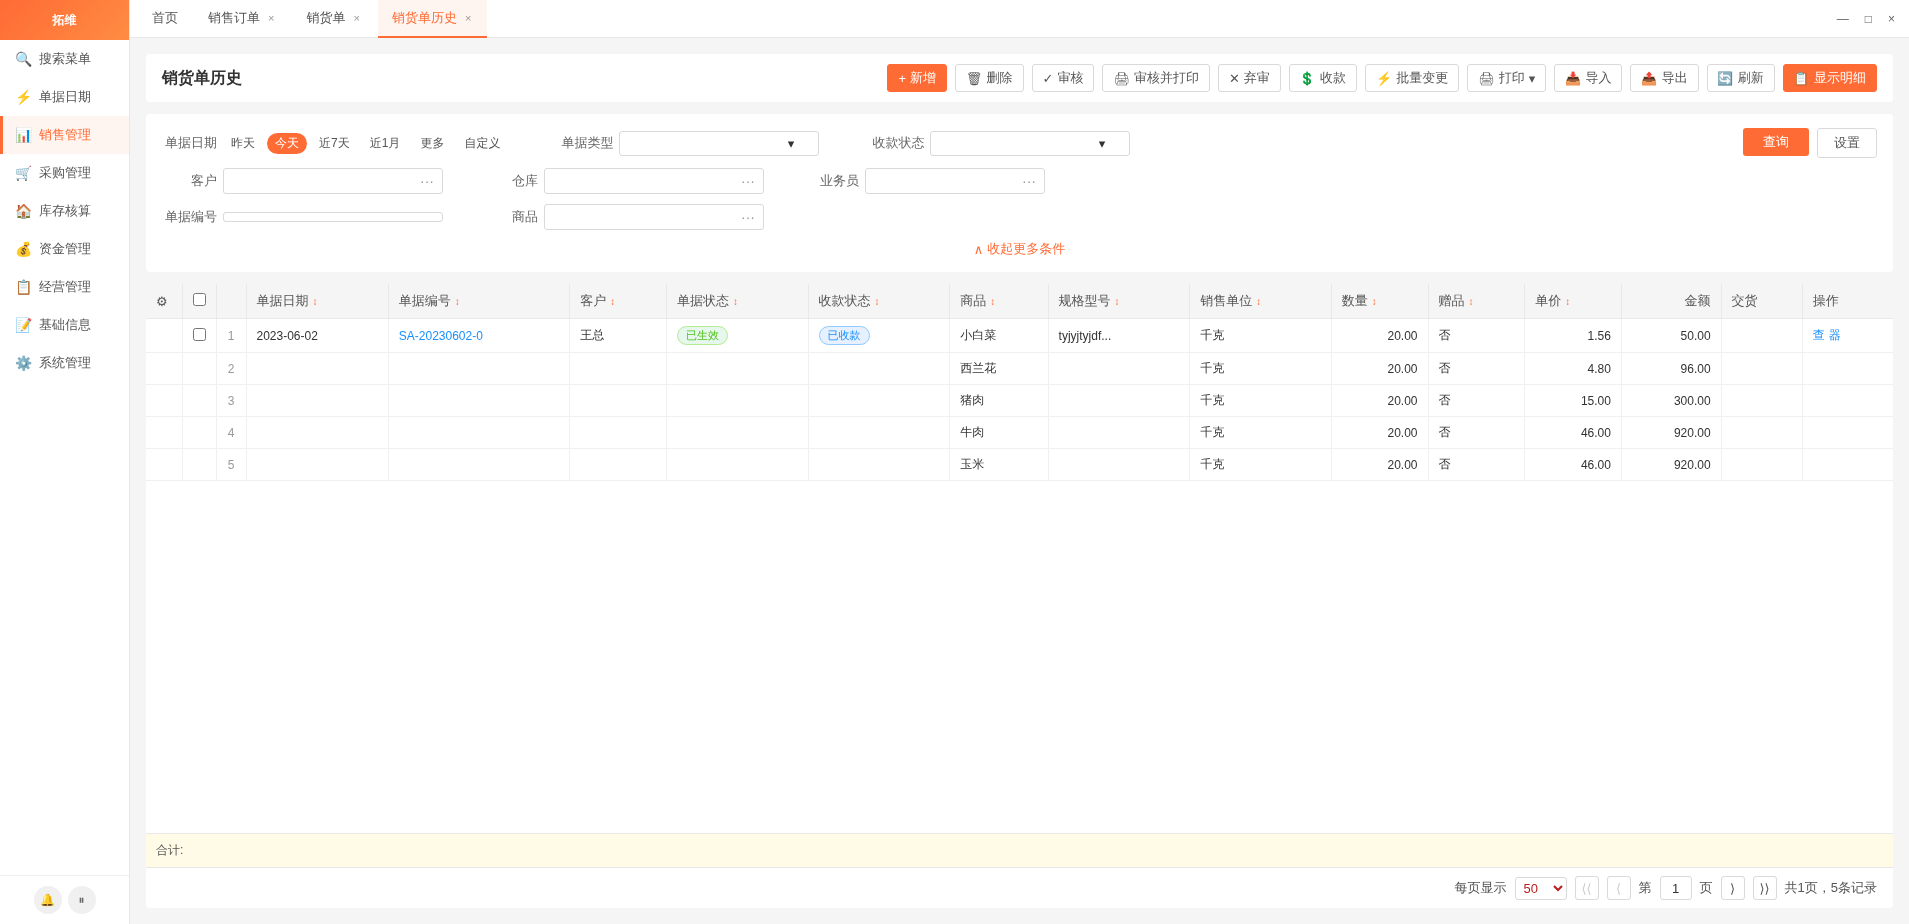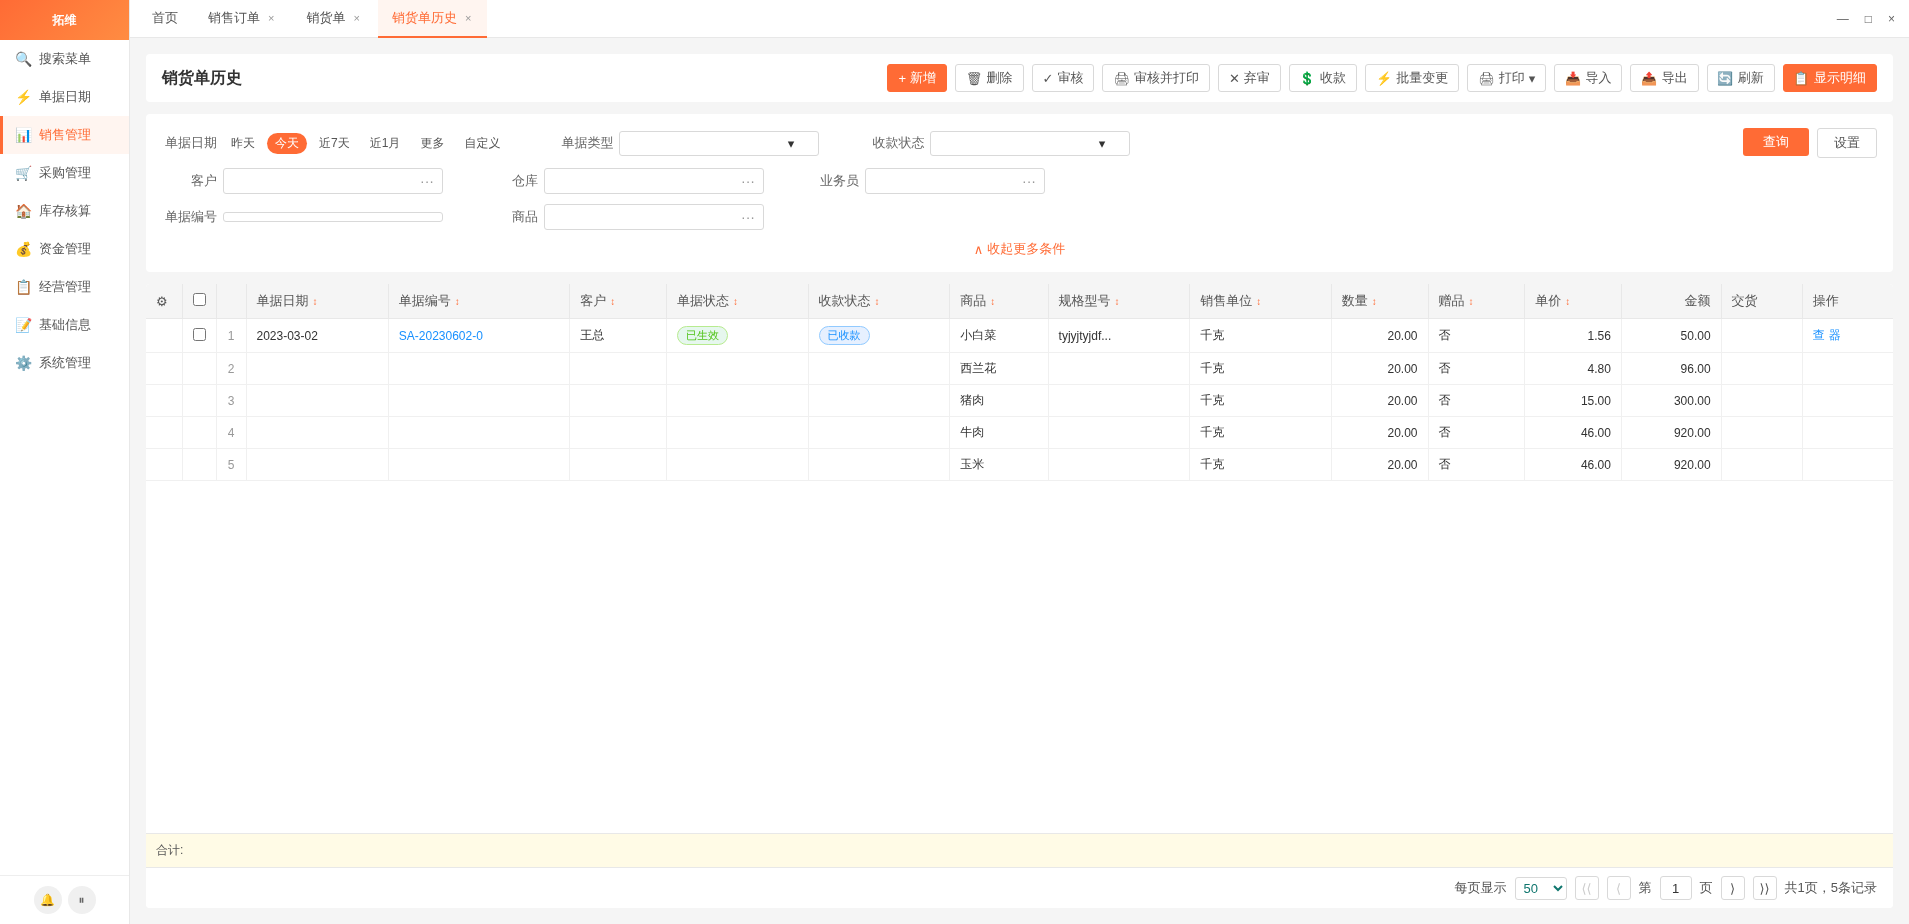--- a/index.html
+++ b/index.html
@@ -213,21 +213,21 @@
       display: flex; align-items: center; justify-content: center;
       cursor: pointer; background: #fff; color: #555;
     }
     .page-btn.disabled { color: #ccc; cursor: not-allowed; }
     .page-input {
       width: 32px; height: 24px; border: 1px solid #d9d9d9; border-radius: 3px;
       text-align: center; color: #333;
     }
     .page-select {
       border: 1px solid #d9d9d9; border-radius: 3px;
-      padding: 2px 4px; color: #0f766e; background: #fff; cursor: pointer;
+      padding: 2px 4px; color: #b91c1c; background: #fff; cursor: pointer;
     }
 
     
     .scroll-area { overflow-x: auto; flex: 1; }
     .scroll-area::-webkit-scrollbar { height: 6px; }
     .scroll-area::-webkit-scrollbar-track { background: #f0f0f0; }
     .scroll-area::-webkit-scrollbar-thumb { background: #ccc; border-radius: 3px; }
 
     .th-sort { display: flex; align-items: center; gap: 2px; cursor: pointer; }
   </style>
@@ -525,21 +525,21 @@
               <th>
                 <span>操作</span>
               </th>
             </tr>
           </thead>
           <tbody id="table-body">
           <tr>
     <td></td>
     <td class="checkbox-cell"><input type="checkbox" style=""></td>
     <td class="number-cell">1</td>
-    <td>2023-03-02</td>
+    <td>2023-06-02</td>
     <td style="color:#1890ff; cursor:pointer;">SA-20230602-0</td>
     <td>王总</td>
     <td><span class="badge badge-green">已生效</span></td>
     <td><span class="badge badge-blue">已收款</span></td>
     <td>小白菜</td>
     <td>tyjyjtyjdf...</td>
     <td>千克</td>
     <td style="text-align:right;">20.00</td>
     <td>否</td>
     <td style="text-align:right;">1.56</td>

